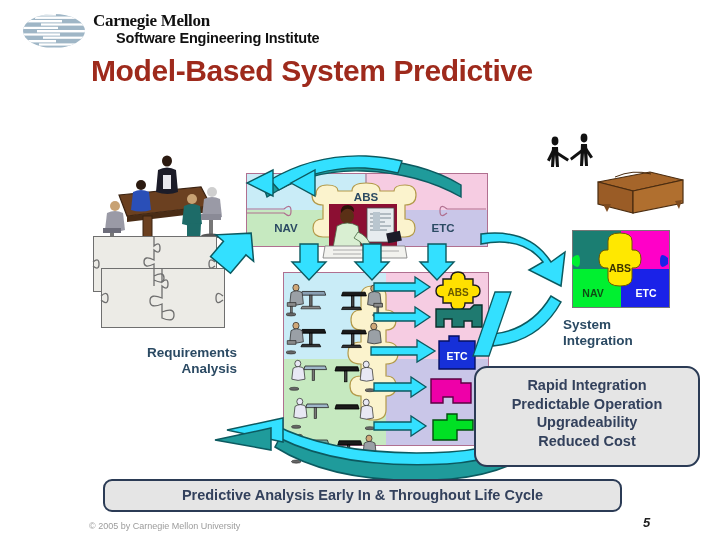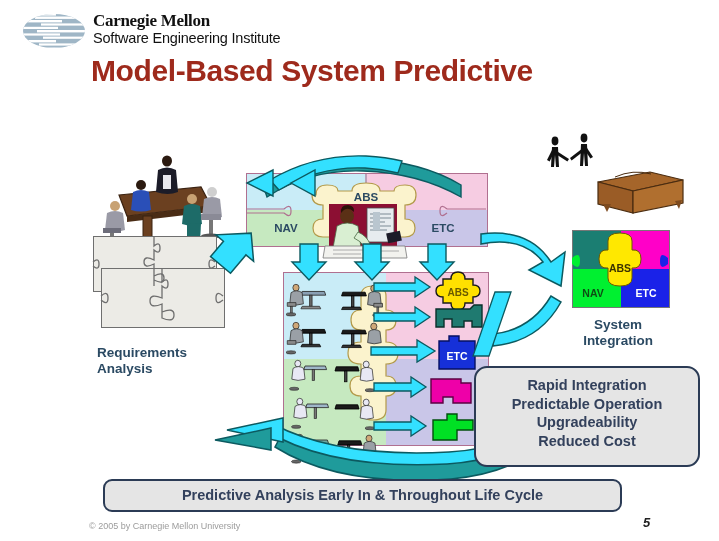--- a/index.html
+++ b/index.html
@@ -11,31 +11,31 @@
 
   
   .logo-wrap{position:absolute;left:6px;top:10px;width:66px;height:42px;}
   .logo-wrap svg{display:block;}
   .brand{position:absolute;left:78px;top:12px;line-height:1.05;}
   .brand .cmu{
     font-family:"Liberation Serif",serif;font-weight:bold;font-size:17px;
     color:#111;letter-spacing:-0.3px;
   }
   .brand .sei{
-    font-family:"Liberation Sans",sans-serif;font-weight:normal;font-size:14.5px;
-    color:#111;letter-spacing:-0.2px;margin-top:1px;
+    font-family:"Liberation Sans",sans-serif;font-weight:bold;font-size:14.5px;
+    color:#111;letter-spacing:-0.2px;margin-top:1px;margin-left:23px;
   }
   .title{
     position:absolute;left:76px;top:54px;width:620px;
     font-size:30px;font-weight:bold;color:#9e2a1c;letter-spacing:-0.4px;
   }
   .lbl{position:absolute;font-weight:bold;color:#2b4a63;}
   .lbl-arch{left:219px;top:136px;font-size:14.5px;}
-  .lbl-req{left:82px;top:345px;font-size:13.5px;text-align:left;width:140px;line-height:1.15;}
-  .lbl-sys{left:548px;top:317px;font-size:13.5px;text-align:center;width:110px;line-height:1.15;}
+  .lbl-req{left:82px;top:345px;font-size:13.5px;text-align:right;width:140px;line-height:1.15;}
+  .lbl-sys{left:548px;top:317px;font-size:13.5px;width:110px;line-height:1.15;}
 
   
   .req-sheet{
     position:absolute;background:#ecebe6;border:1.4px solid #6f6f6f;
   }
   .req-s1{left:78px;top:236px;width:122px;height:54px;}
   .req-s2{left:86px;top:268px;width:122px;height:58px;}
 
   
   .blk{position:absolute;border:1.2px solid #b07090;overflow:hidden;}

